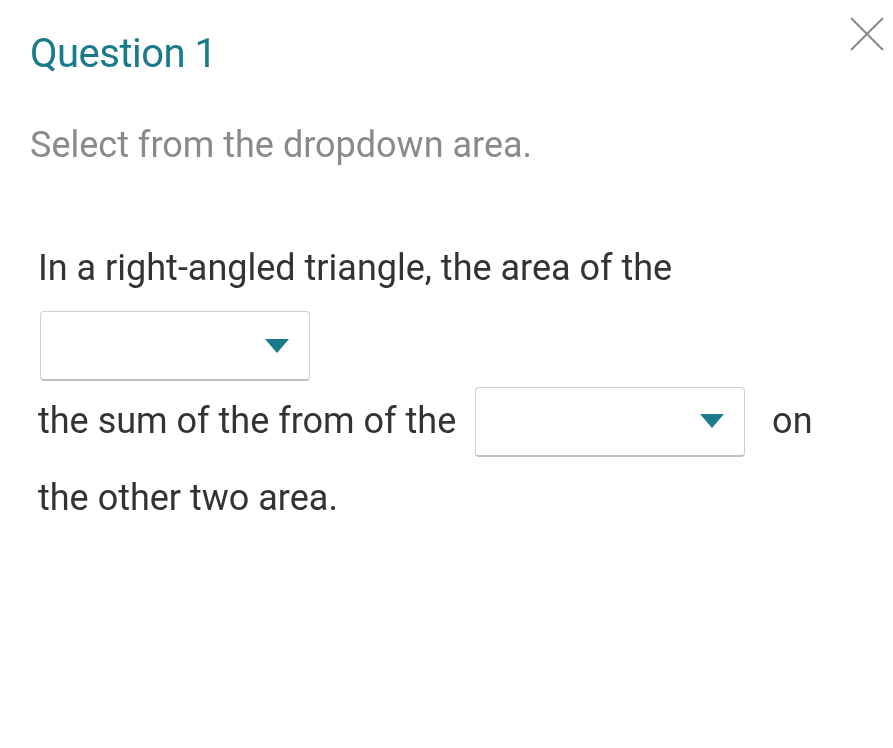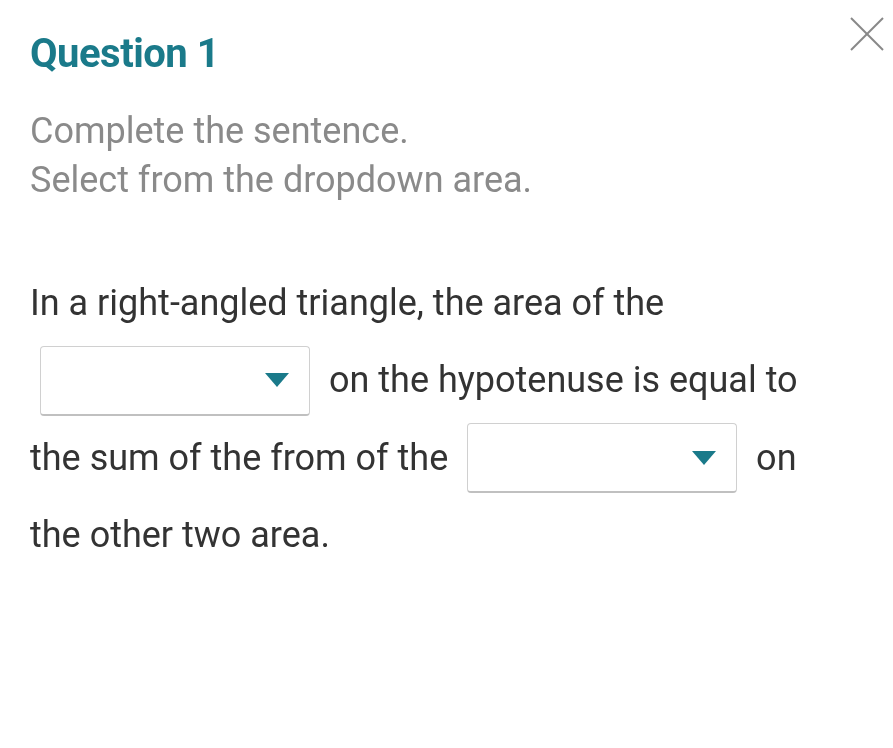--- a/index.html
+++ b/index.html
@@ -12,39 +12,40 @@
       background: #ffffff;
       width: 893px;
       height: 748px;
       padding: 30px 30px 30px 30px;
       position: relative;
       overflow: hidden;
     }
     .question-title {
       color: #1a7a8a;
       font-size: 40px;
-      font-weight: 700;
-      margin-bottom: 30px;
+      font-weight: 400;
+      margin-bottom: 44px;
       letter-spacing: -0.5px;
     }
     .instructions {
       color: #8a8a8a;
       font-size: 36px;
       font-weight: 400;
       line-height: 1.35;
       margin-bottom: 60px;
     }
     .sentence-area {
       color: #333333;
       font-size: 36px;
       font-weight: 400;
       line-height: 2.1;
     }
     .sentence-text {
       vertical-align: middle;
+      margin-left: 8px;
     }
     .dropdown {
       display: inline-flex;
       align-items: center;
       justify-content: flex-end;
       width: 270px;
       height: 70px;
       border: 1px solid #d0d0d0;
       border-bottom: 2px solid #c0c0c0;
       border-radius: 4px;
@@ -82,32 +83,30 @@
     <svg viewBox="0 0 44 44" fill="none">
       <line x1="6" y1="6" x2="38" y2="38"></line>
       <line x1="38" y1="6" x2="6" y2="38"></line>
     </svg>
   </span>
 </div>
 
 <h1 class="question-title">Question 1</h1>
 
 <div class="instructions">
-  <div>Complete the sentence.</div>
   <div>Select from the dropdown area.</div>
 </div>
 
 <div class="sentence-area">
   <span class="sentence-text">In a right-angled triangle, the area of the</span>
   <br>
   <span class="dropdown">
     <span></span>
     <span class="dropdown-caret"></span>
   </span>
-  <span class="sentence-text">on the hypotenuse is equal to</span>
   <br>
   <span class="sentence-text">the sum of the from of the</span>
   <span class="dropdown">
     <span></span>
     <span class="dropdown-caret"></span>
   </span>
   <span class="sentence-text">on</span>
   <br>
   <span class="sentence-text">the other two area.</span>
 </div>

